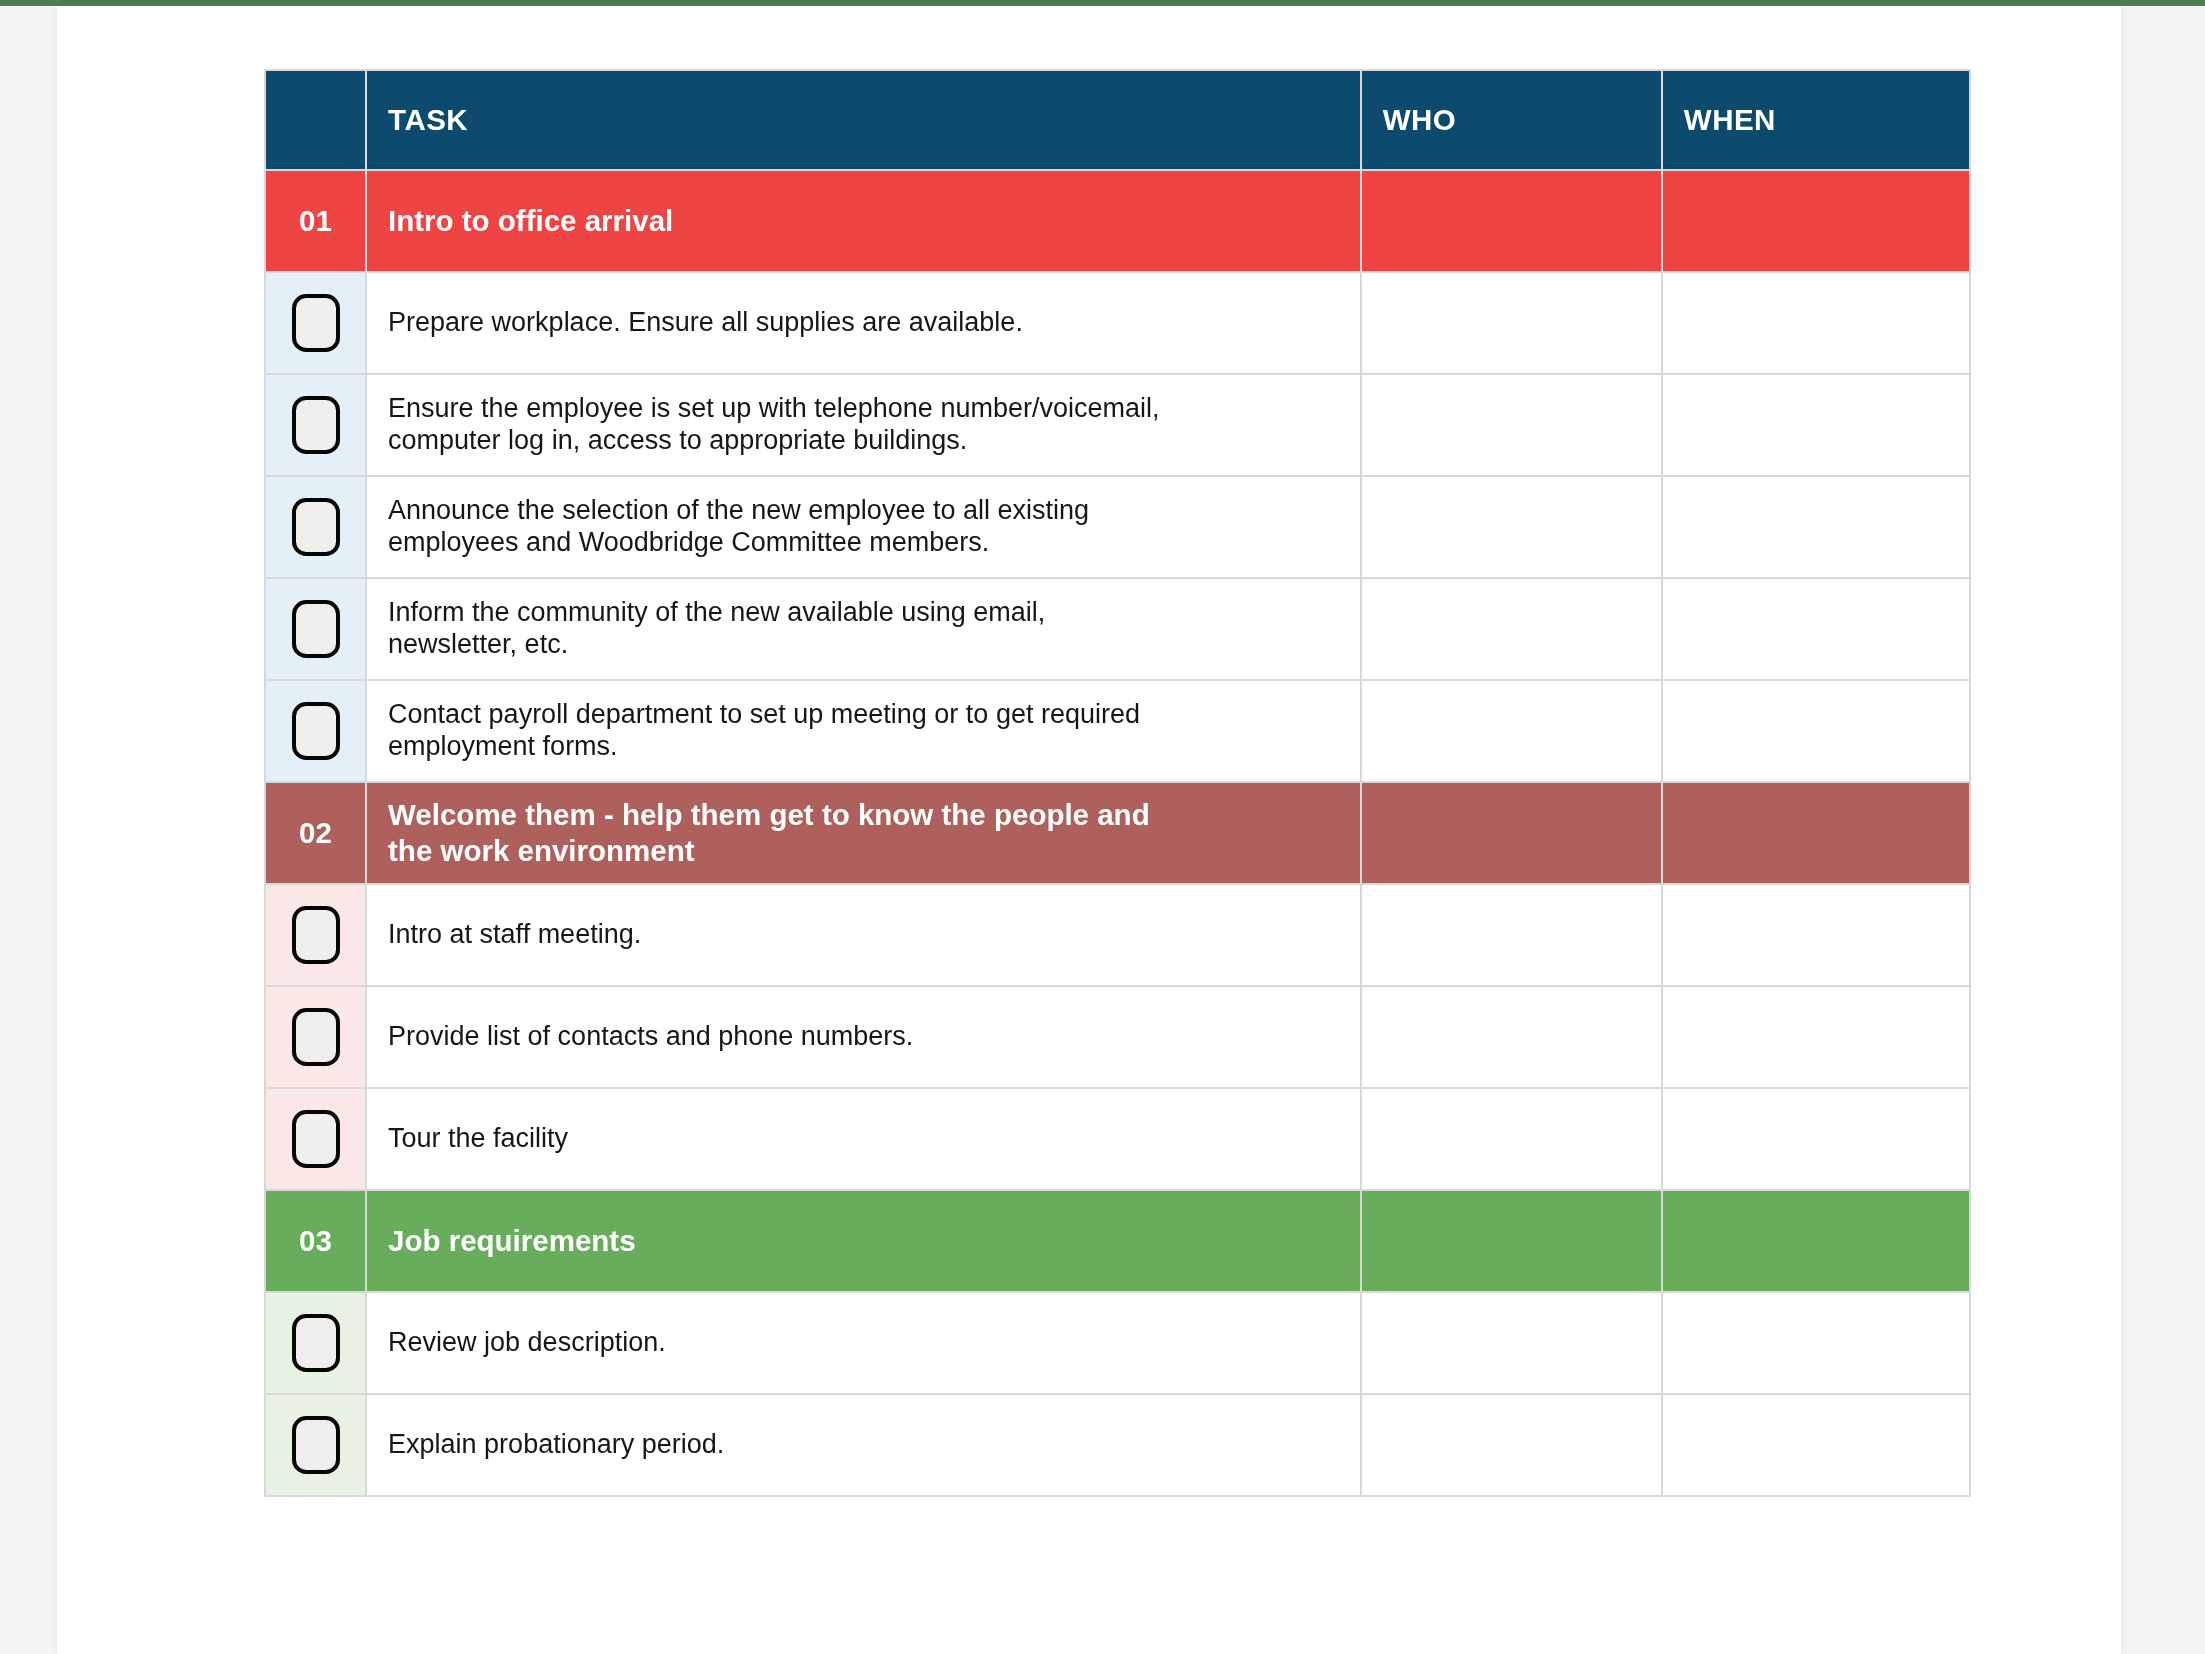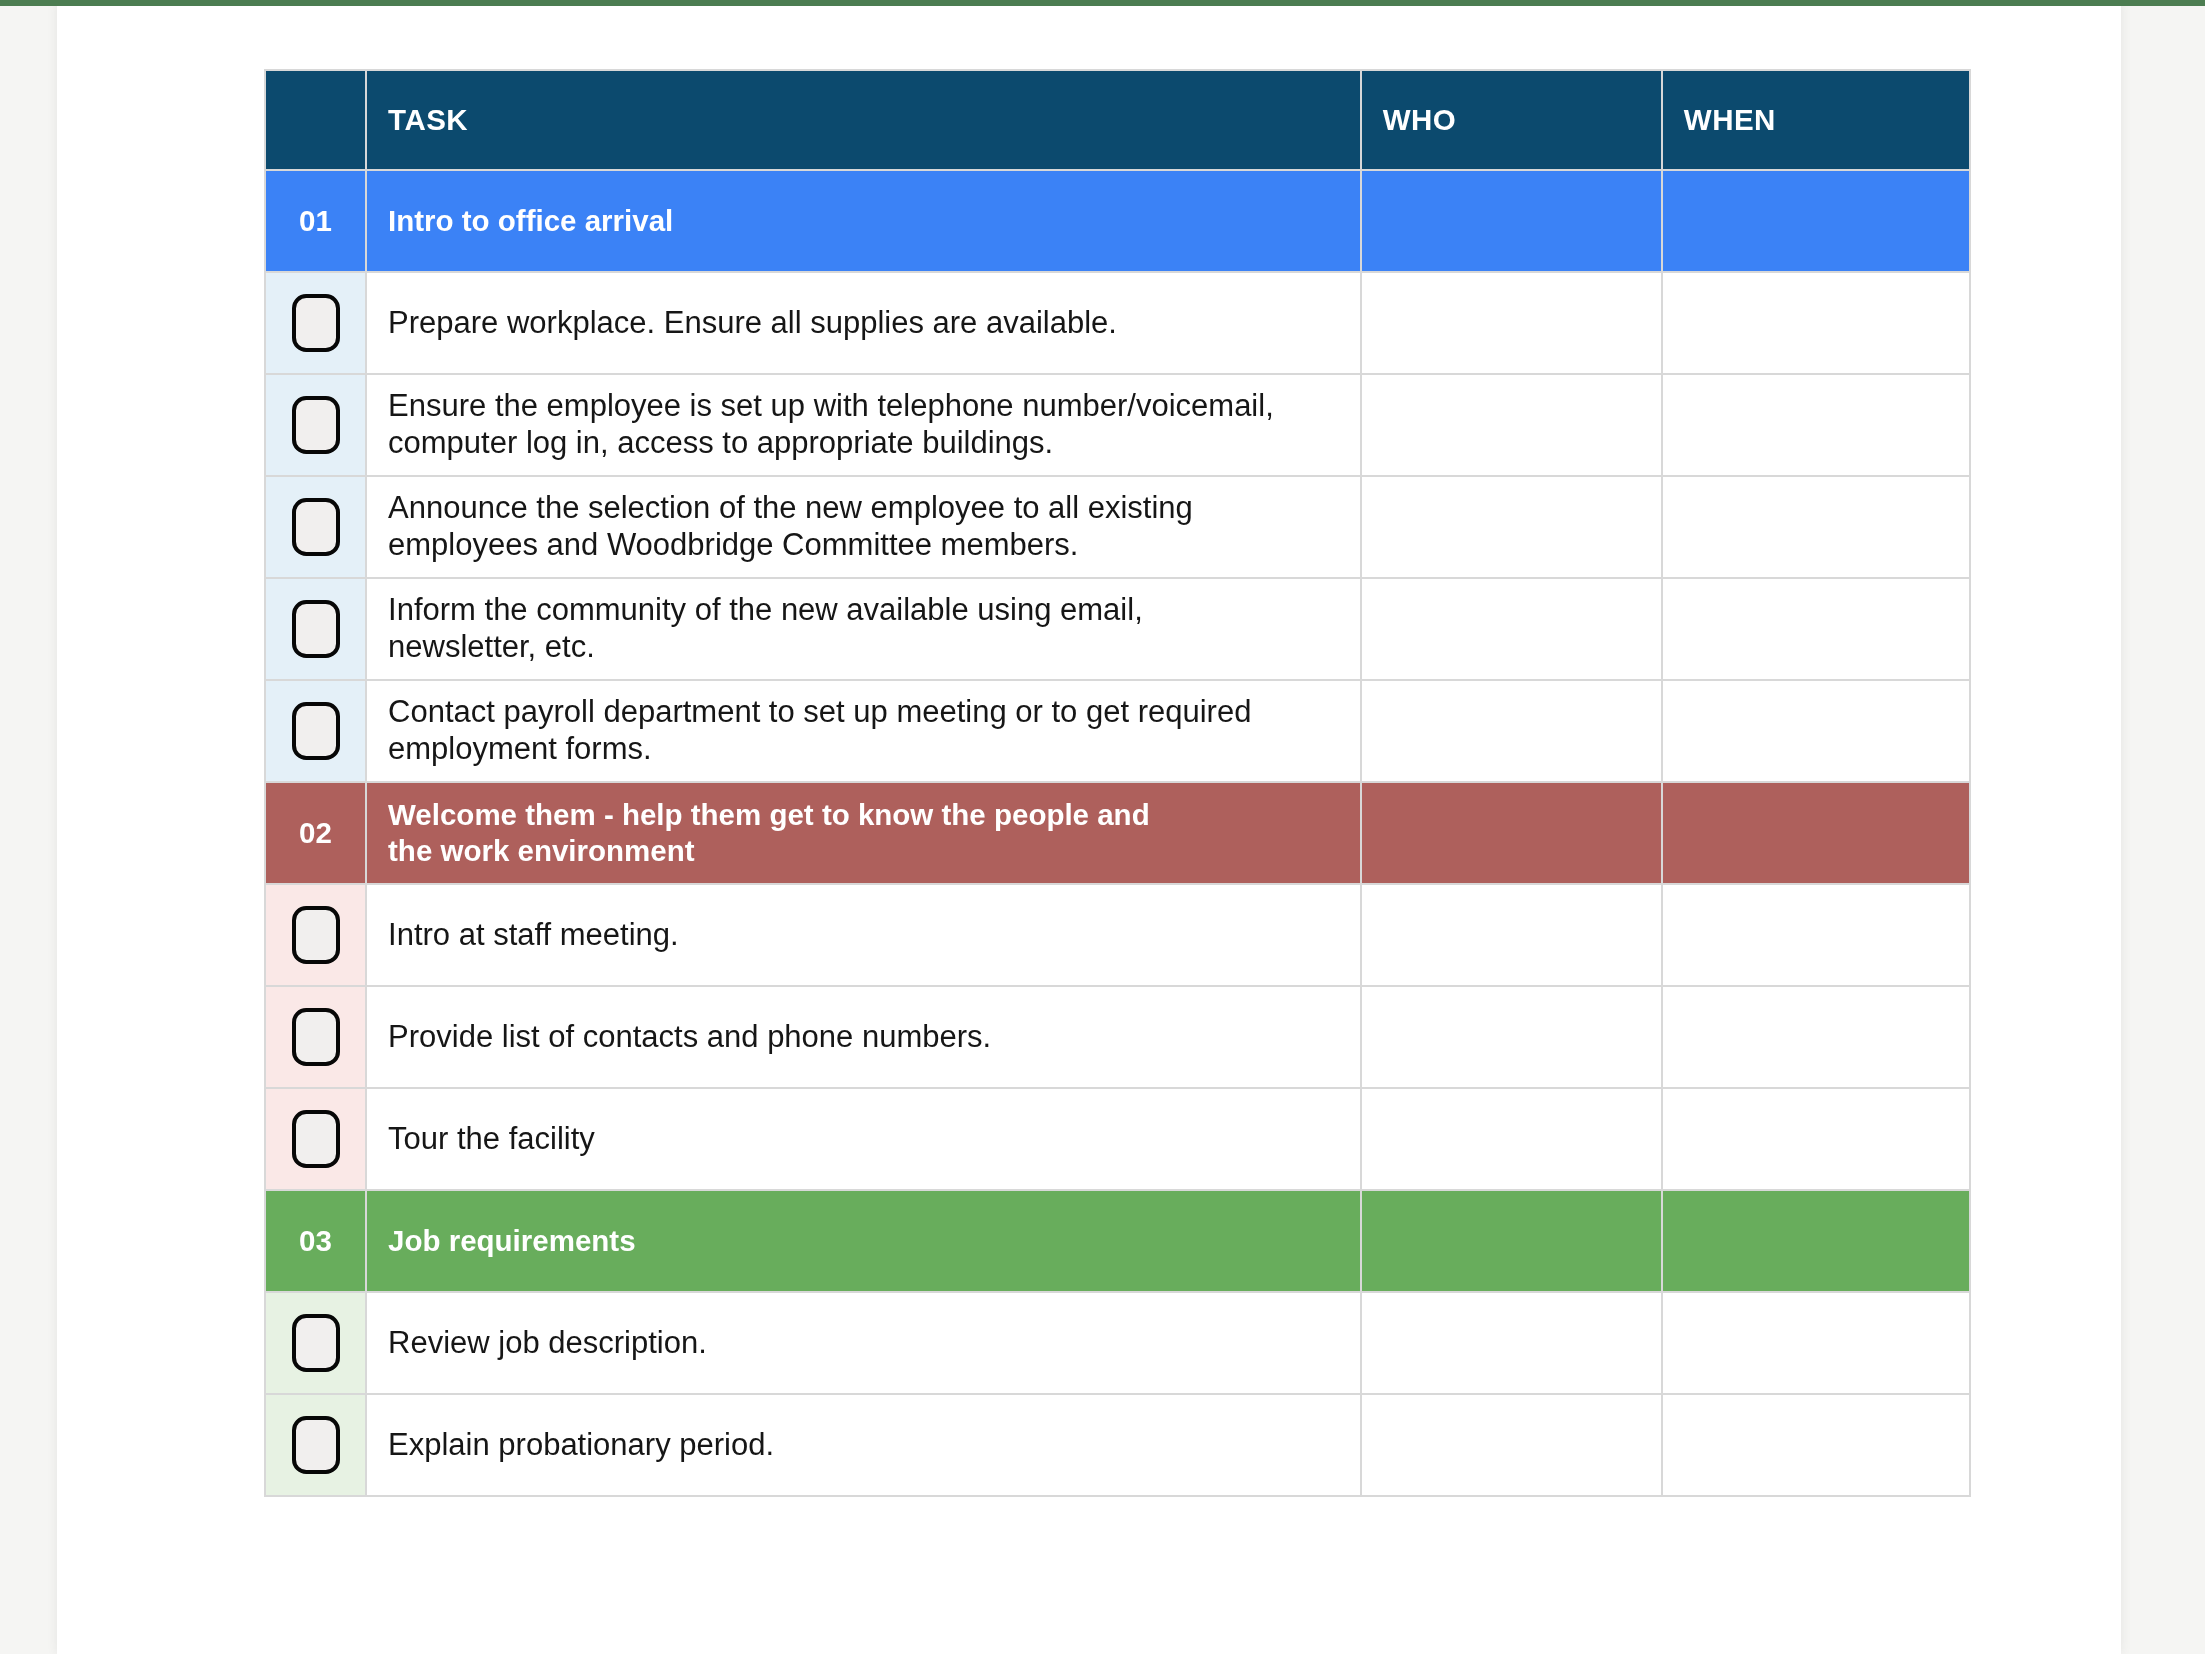--- a/index.html
+++ b/index.html
@@ -47,26 +47,26 @@
   tr.s2 td.cb{background:#fae8e7;}
   tr.s3 td.cb{background:#e7f2e3;}
 
   .checkbox{
     display:inline-block;width:40px;height:50px;
     border:4.9px solid #070707;border-radius:14.2px;
     background:#f1efee;vertical-align:middle;
   }
 
   td.task{
-    font-size:31px;color:#161616;line-height:1.18;
+    font-size:27px;color:#161616;line-height:1.18;
     padding:0 55px 0 21px;white-space:pre-line;
   }
 
   tr.section-row td{height:98px;color:#ffffff;}
-  tr.section-row.s1 td{background:#3b82f6;}
+  tr.section-row.s1 td{background:#ef4444;}
   tr.section-row.s2 td{background:#ae605c;}
   tr.section-row.s3 td{background:#68ad5c;}
   td.sec-num{
     text-align:center;font-size:29.5px;font-weight:700;color:#ffffff;
   }
   td.sec-title{
     font-size:29.5px;font-weight:700;color:#ffffff;line-height:1.22;
     padding:0 33px 0 21px;white-space:pre-line;
   }
 </style>

